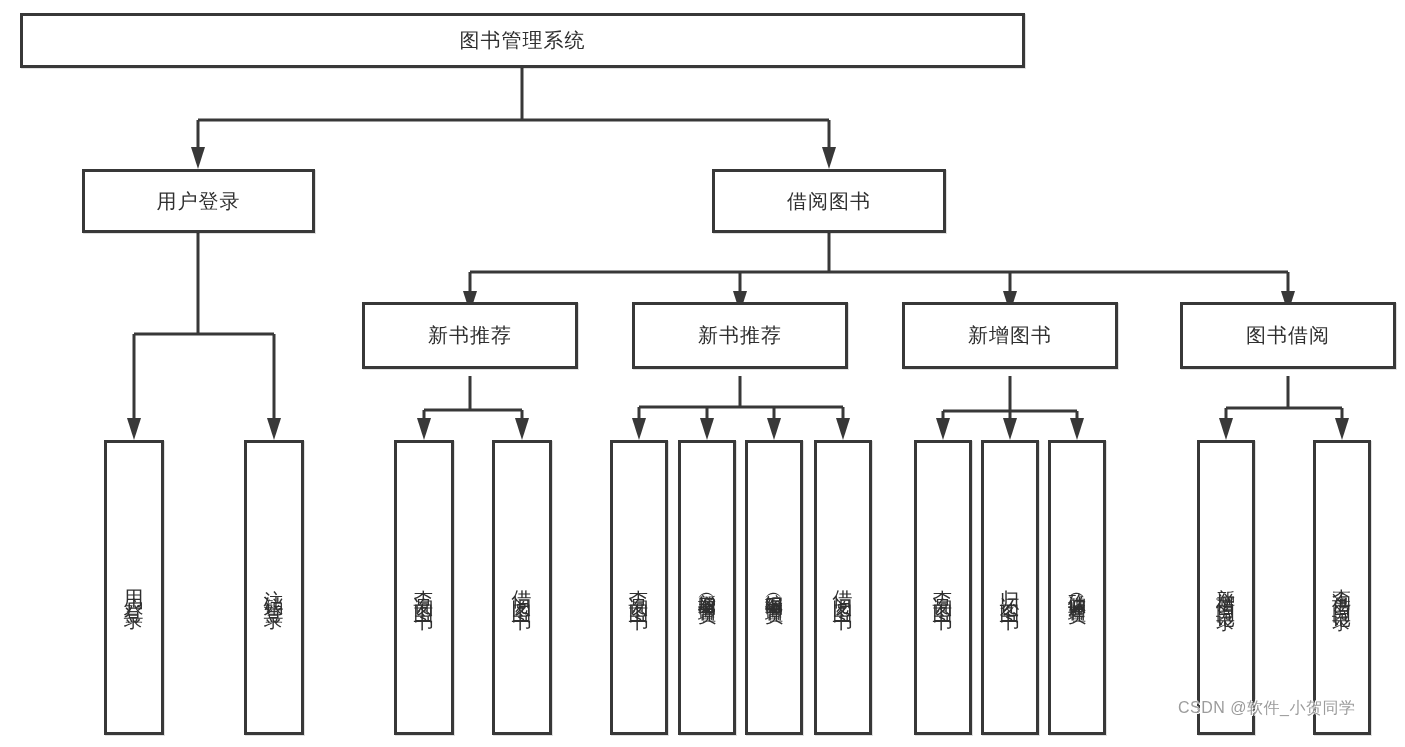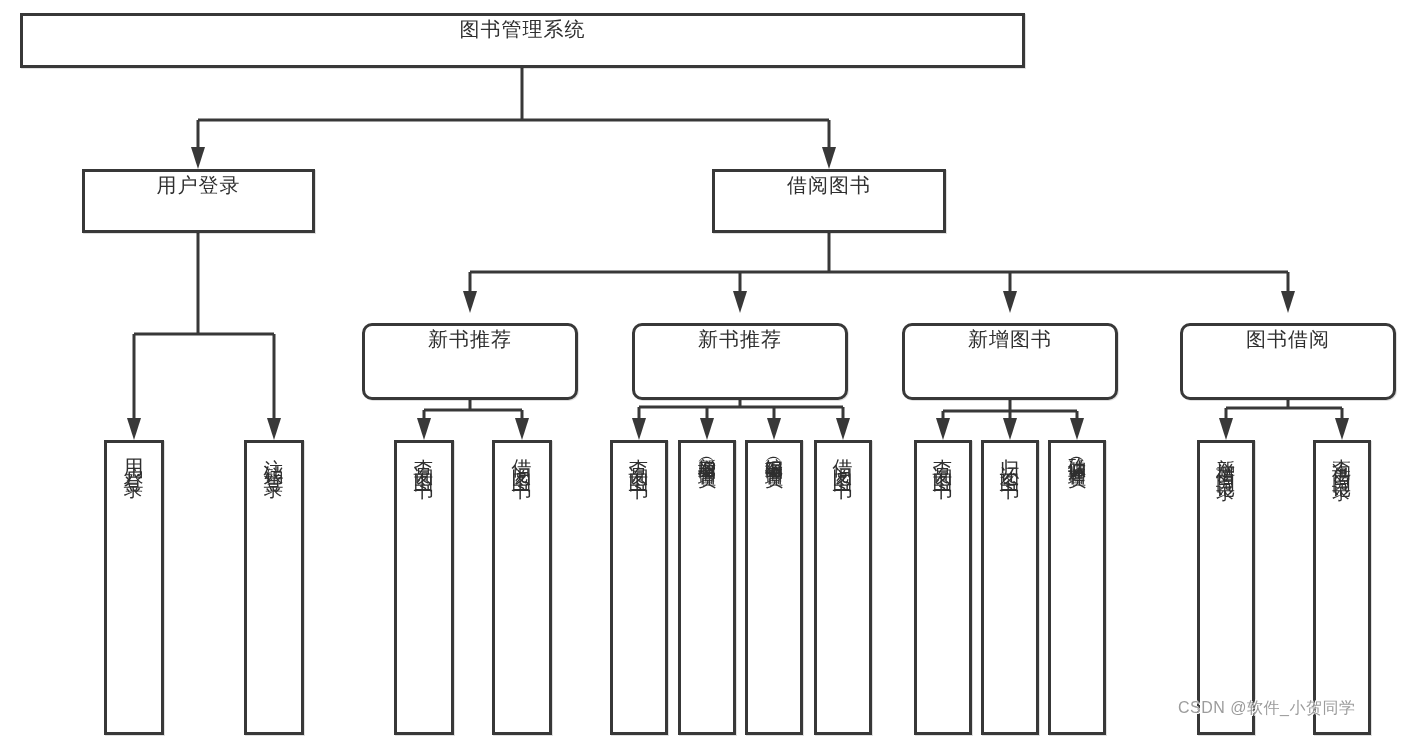--- a/index.html
+++ b/index.html
@@ -11,31 +11,31 @@
     font-family: "Liberation Sans", "DejaVu Sans", sans-serif;
     overflow: hidden;
   }
   .wires { position: absolute; left: 0; top: 0; width: 1405px; height: 747px; }
   .box {
     position: absolute;
     box-sizing: border-box;
     border: 3px solid #383838;
     background: #ffffff;
     display: flex;
-    align-items: flex-start;
+    align-items: center;
     justify-content: center;
     color: #2f2f2f;
     font-size: 20px;
     letter-spacing: 1px;
     box-shadow: 1px 1px 0 rgba(0,0,0,0.12);
   }
   .root  { left: 20px;  top: 13px;  width: 1005px; height: 55px; }
   .n-user { left: 82px;  top: 169px; width: 233px; height: 64px; }
   .n-mgmt { left: 712px; top: 169px; width: 234px; height: 64px; }
-  .lvl3 { top: 323px; width: 216px; height: 77px; border-radius: 10px; }
+  .lvl3 { top: 302px; width: 216px; height: 67px; }
   .n-rec  { left: 362px; }
   .n-bor  { left: 632px; }
   .n-cur  { left: 902px; }
   .n-log  { left: 1180px; }
   .leaf { top: 440px; height: 295px; width: 60px; }
   .leaf span {
     writing-mode: vertical-rl;
     text-orientation: mixed;
     letter-spacing: 7px;
     font-size: 20px;

